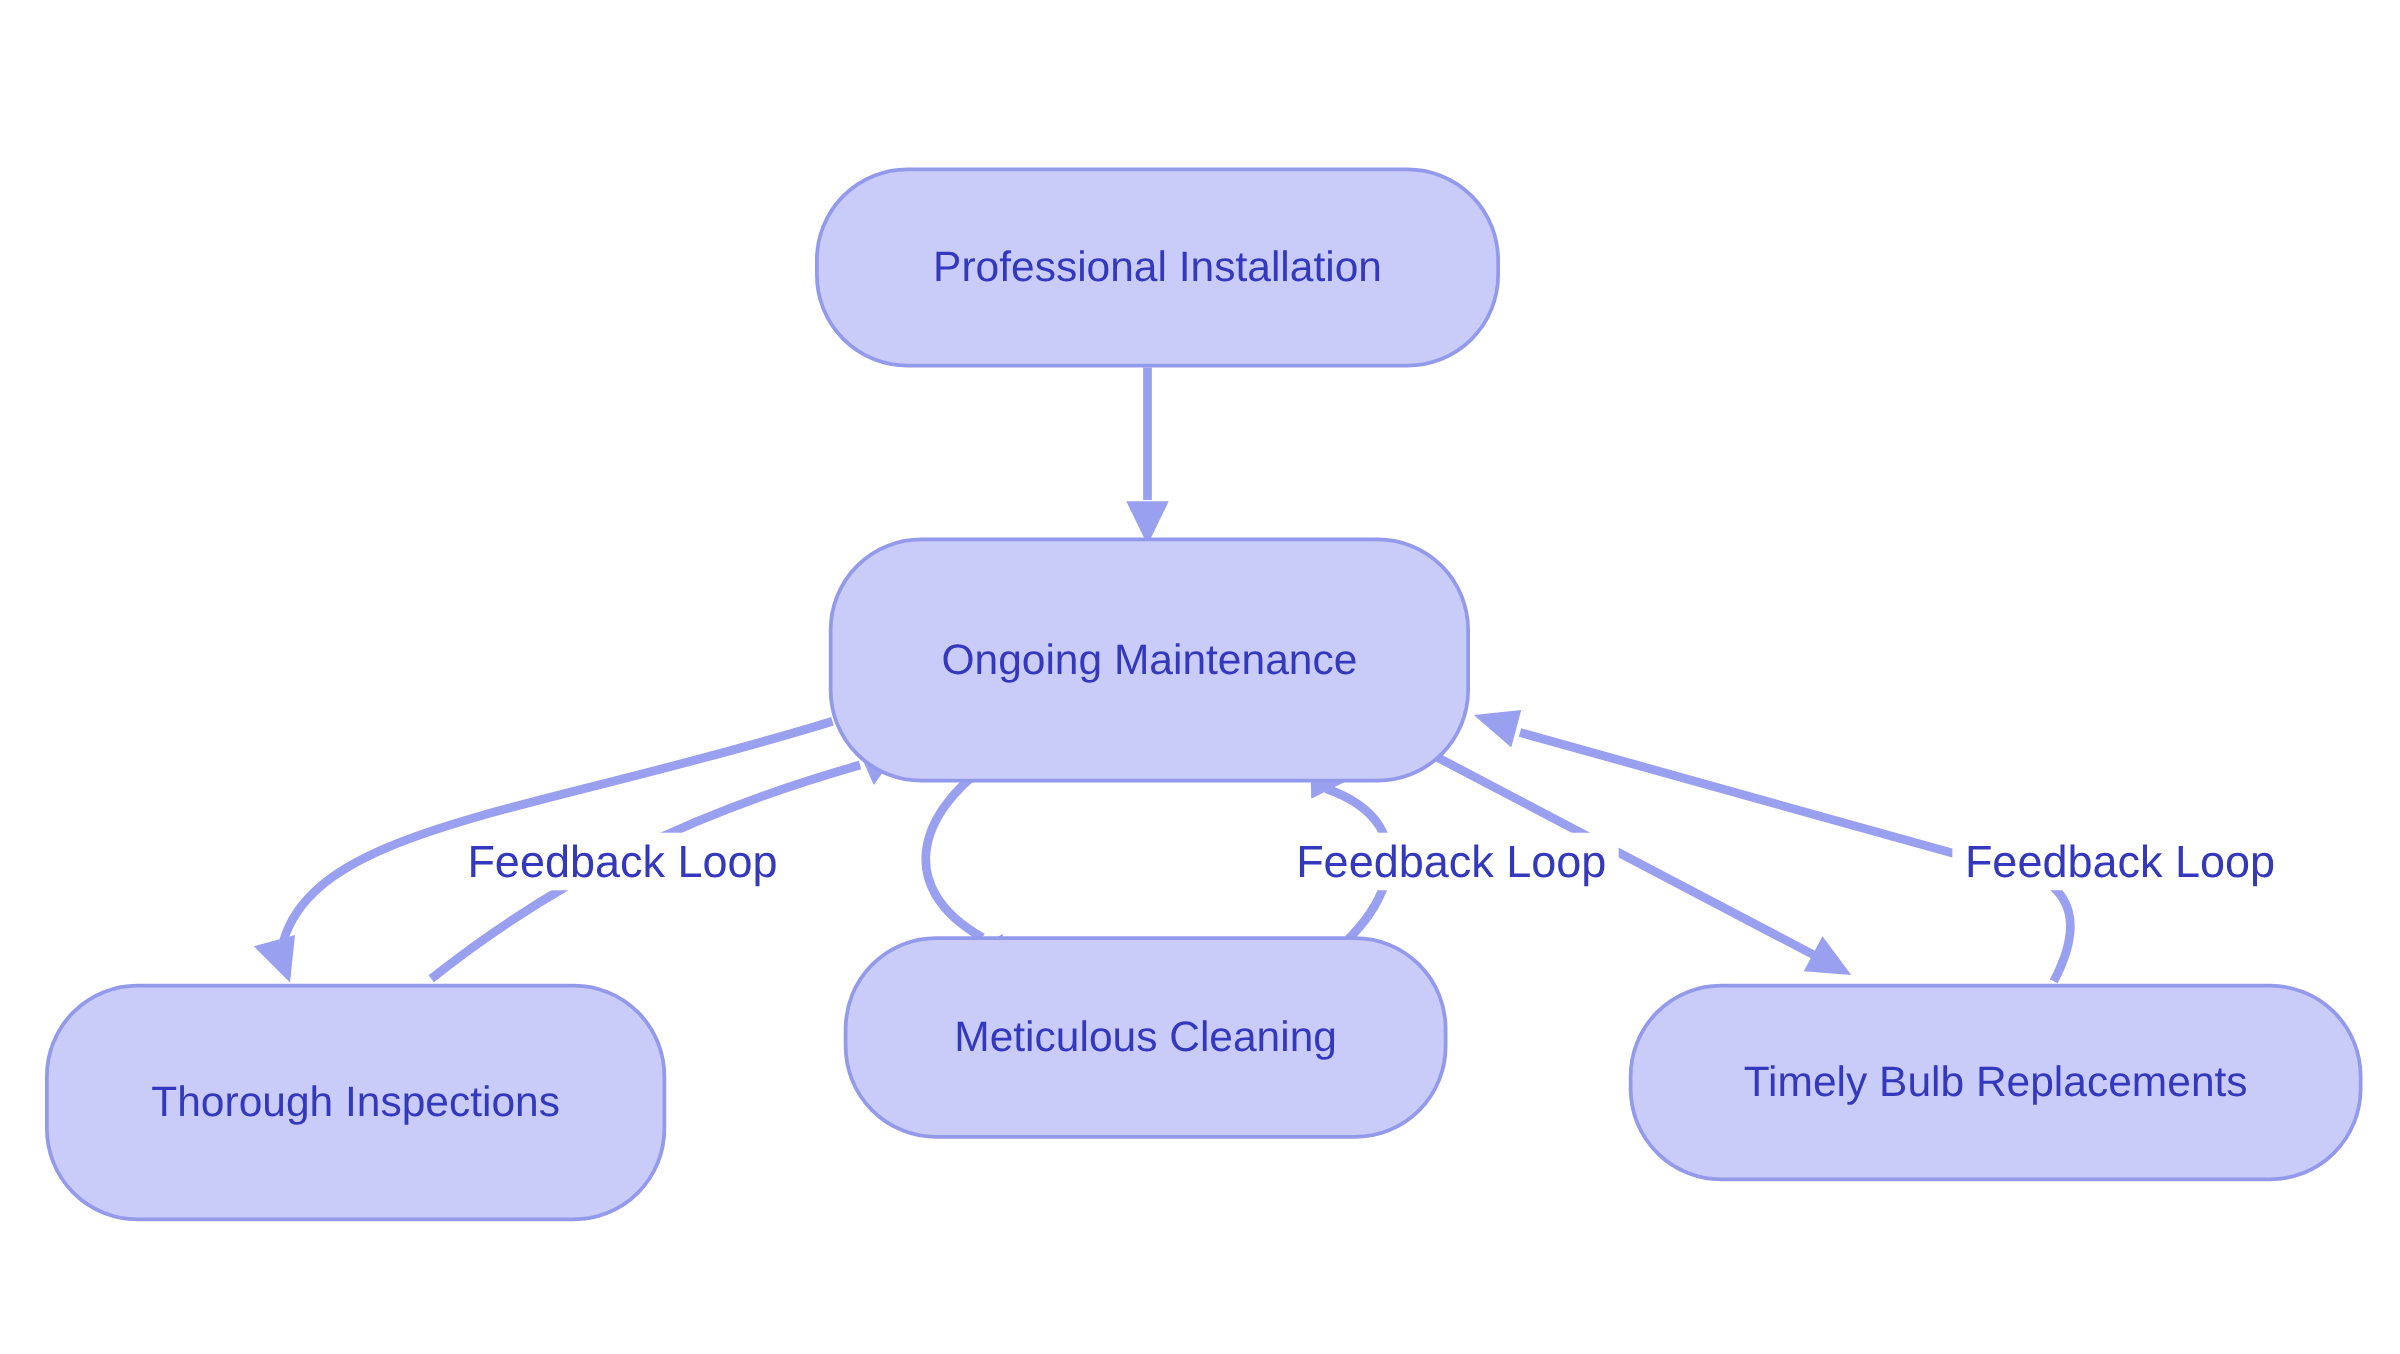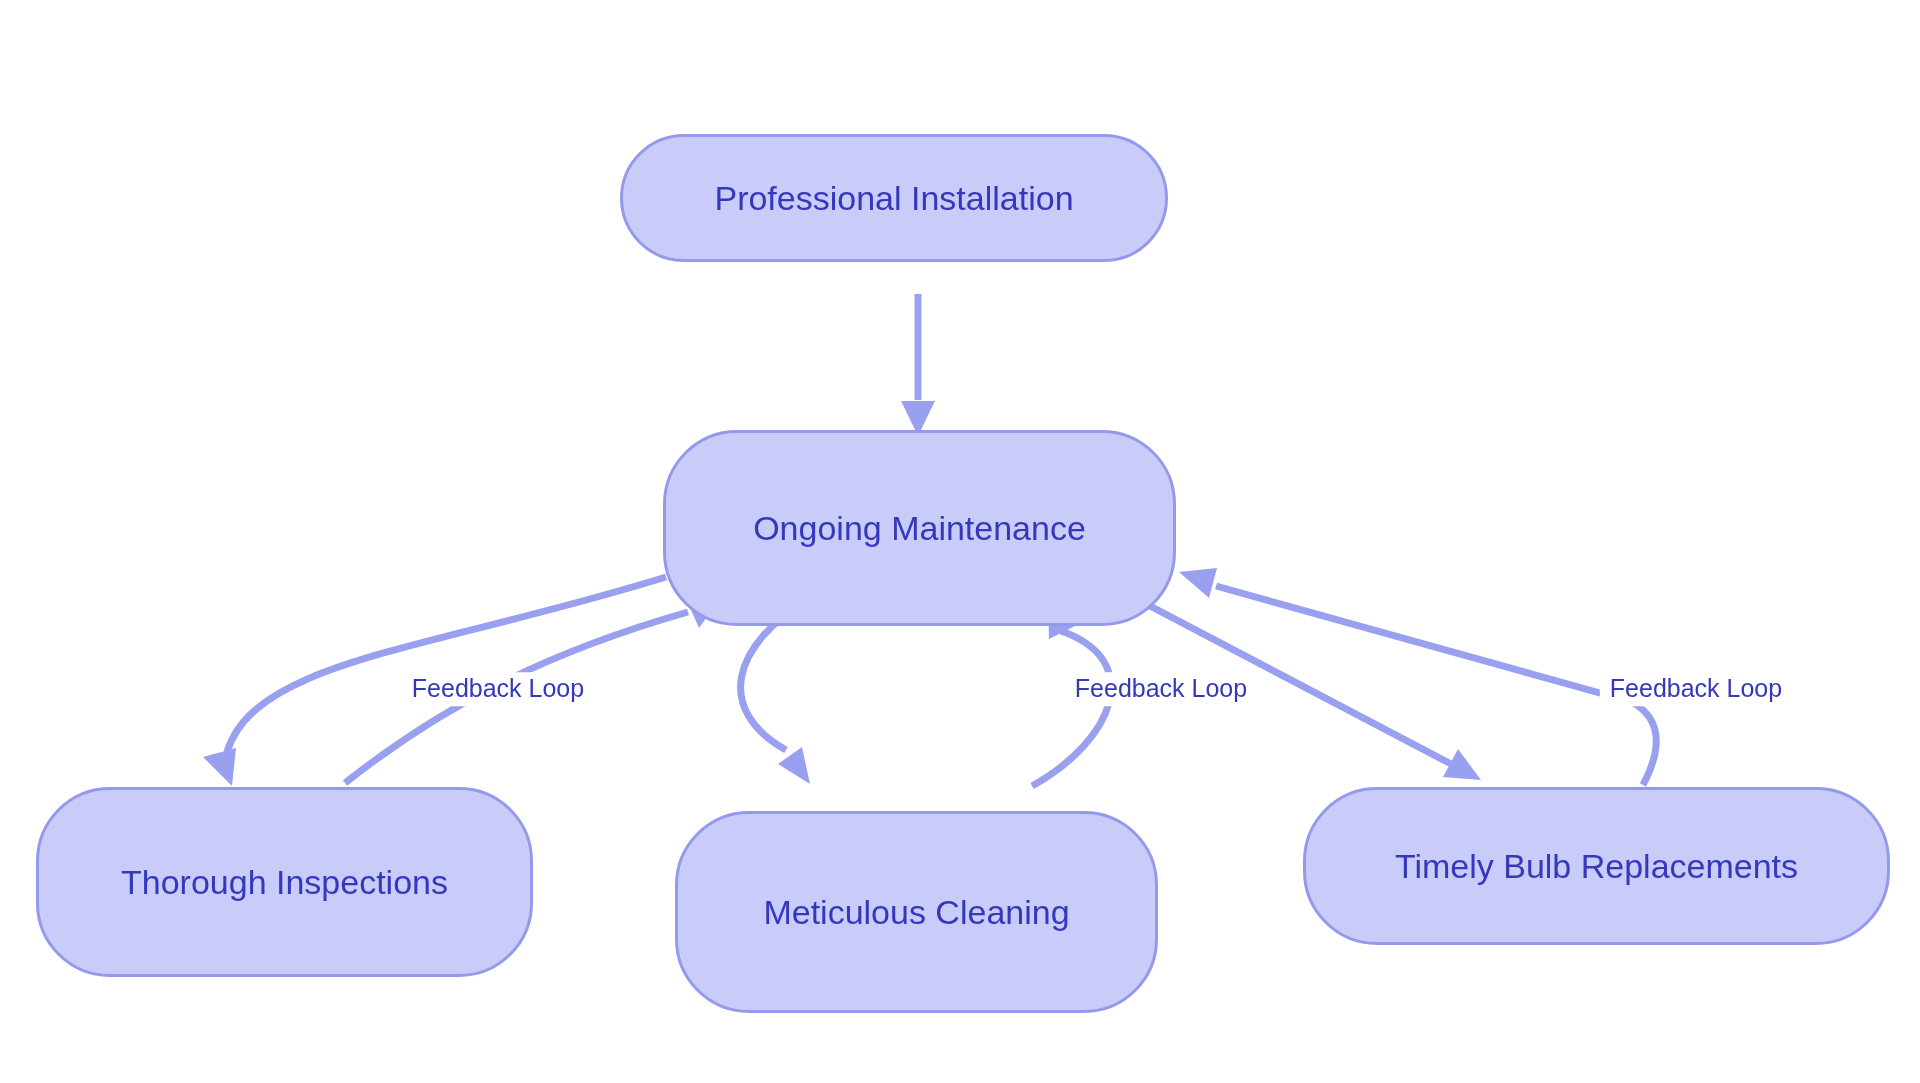--- a/index.html
+++ b/index.html
@@ -29,21 +29,21 @@
   }
   .arrowhead {
     fill: #9aa0f0;
     stroke: none;
   }
   .edge-label {
     position: absolute;
     transform: translate(-50%, -50%);
     background: #ffffff;
     color: #3438bd;
-    font-size: 25px;
+    font-size: 36px;
     line-height: 1.1;
     padding: 3px 10px;
     white-space: nowrap;
     z-index: 2;
     text-align: center;
   }
   .node {
     position: absolute;
     display: flex;
     align-items: center;
@@ -86,33 +86,33 @@
     <polygon class="arrowhead" points="1481,780 1443,777 1458,749"></polygon>
 
     <path class="edge-path" d="M 1643 785 C 1664 745, 1660 718, 1632 702 L 1216 586"></path>
     <polygon class="arrowhead" points="1179,572 1217,568 1209,598"></polygon>
   </svg>
 
   <div class="edge-label" style="left:498px; top:689px;">Feedback Loop</div>
   <div class="edge-label" style="left:1161px; top:689px;">Feedback Loop</div>
   <div class="edge-label" style="left:1696px; top:689px;">Feedback Loop</div>
 
-  <div class="node" style="left:620px; top:134px; width:548px; height:128px;">
+  <div class="node" style="left:652px; top:134px; width:548px; height:160px;">
     <span class="node-label">Professional Installation</span>
   </div>
 
   <div class="node" style="left:663px; top:430px; width:513px; height:196px;">
     <span class="node-label">Ongoing Maintenance</span>
   </div>
 
   <div class="node" style="left:36px; top:787px; width:497px; height:190px;">
     <span class="node-label">Thorough Inspections</span>
   </div>
 
-  <div class="node" style="left:675px; top:811px; width:483px; height:202px;">
+  <div class="node" style="left:675px; top:749px; width:483px; height:162px;">
     <span class="node-label">Meticulous Cleaning</span>
   </div>
 
   <div class="node" style="left:1303px; top:787px; width:587px; height:158px;text-align:center;">
     <span class="node-label">Timely Bulb Replacements</span>
   </div>
 
 </div>
 
 </body></html>

